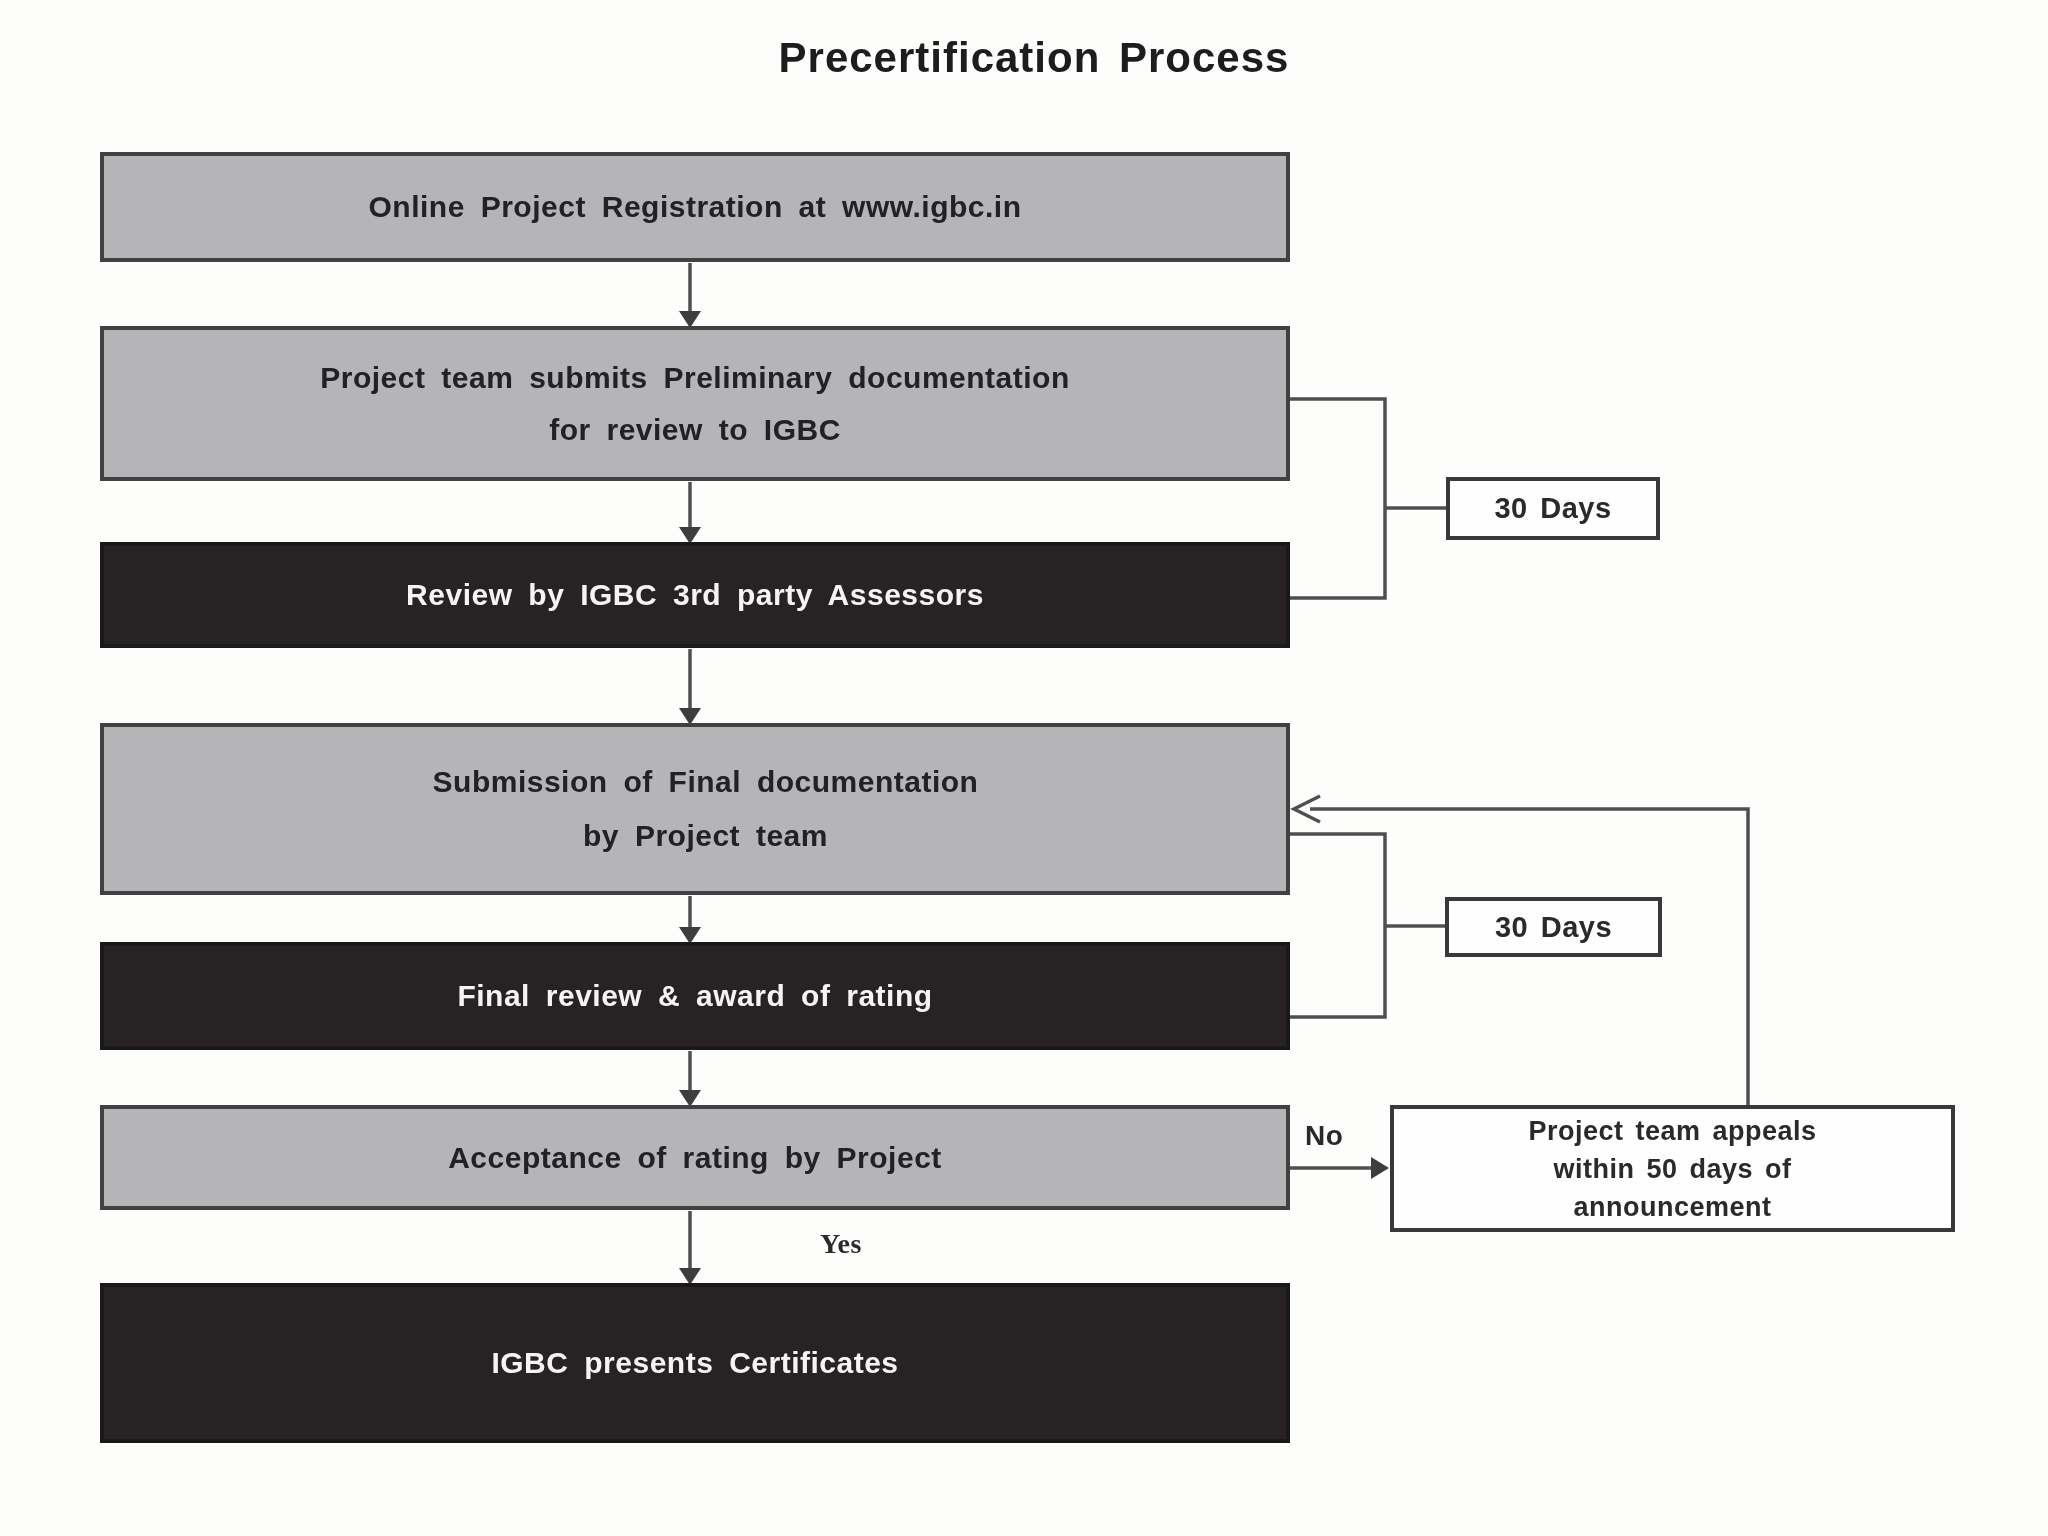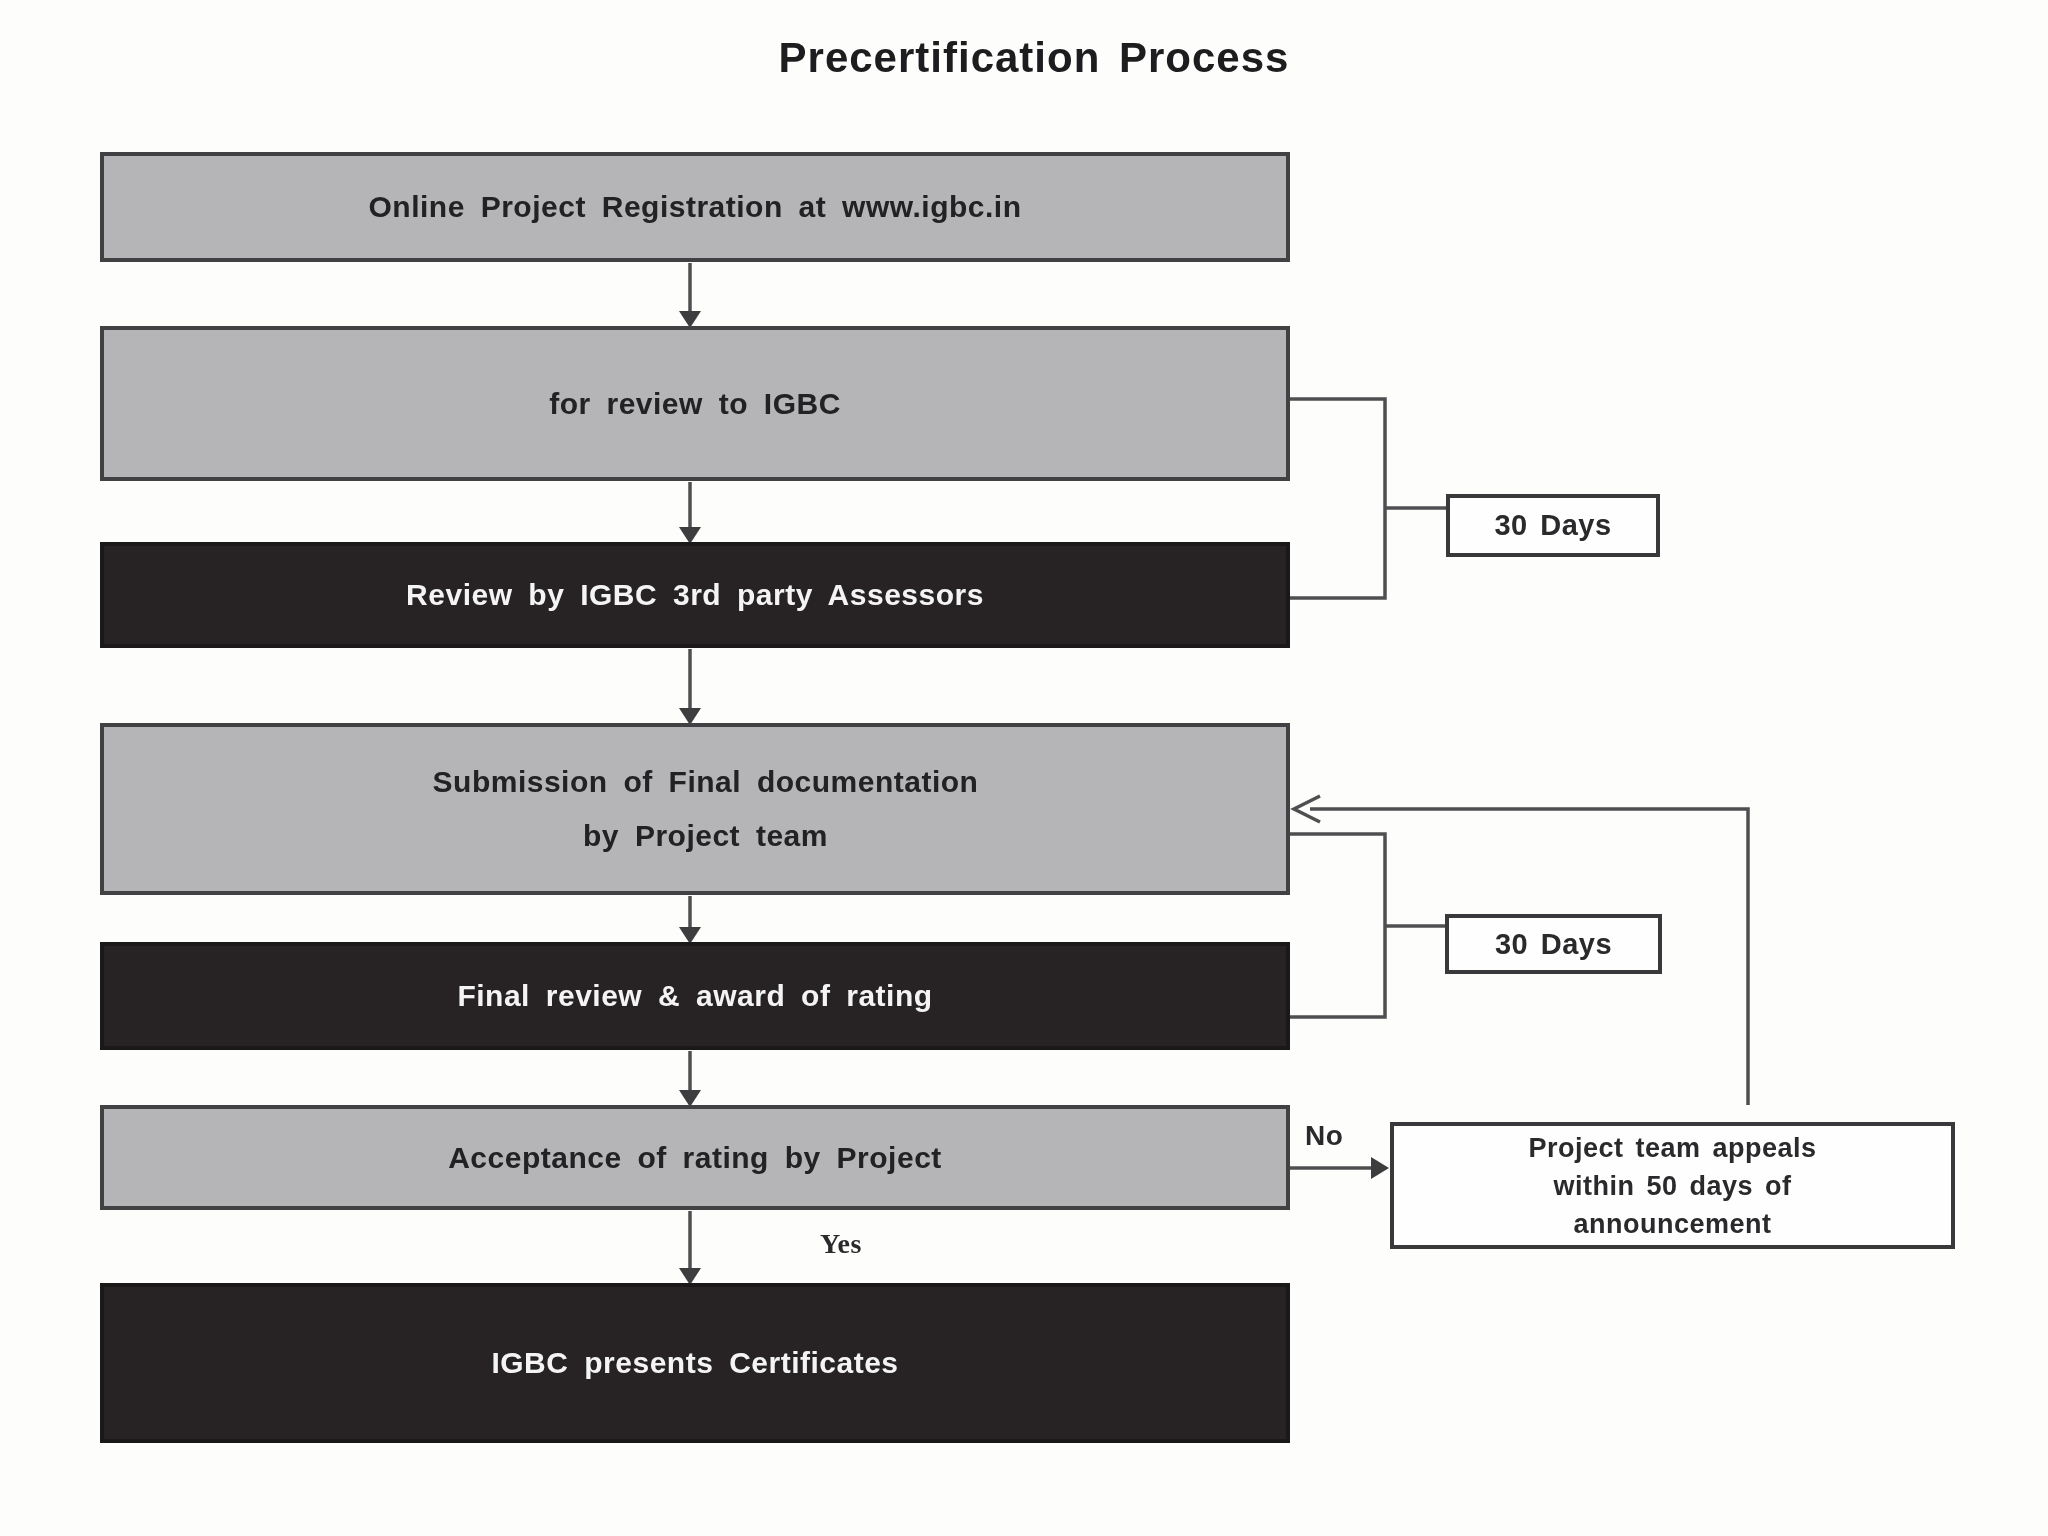--- a/index.html
+++ b/index.html
@@ -42,21 +42,21 @@
     border:4px solid #1b1819;
     color:var(--text_light);
   }
   .box .line{display:block;}
   .sidebox{
     position:absolute;box-sizing:border-box;
     background:var(--white_box);
     border:4px solid #39393c;
     display:flex;flex-direction:column;justify-content:center;align-items:center;
     font-weight:bold;text-align:center;color:#2a2a2c;
-    letter-spacing:.5px;word-spacing:4px;margin-top:17px;
+    letter-spacing:.5px;word-spacing:4px;
   }
   .floatlabel{
     position:absolute;font-weight:bold;color:#2a2a2c;
     font-size:28px;letter-spacing:.5px;
   }
   svg.connectors{position:absolute;left:0;top:0;pointer-events:none;}
 </style>
 </head>
 <body>
 
@@ -95,20 +95,21 @@
   </g>
 
   <polyline points="1320,796 1294,809 1320,822" fill="none" stroke="#4f4f52" stroke-width="3.5"></polyline>
 </svg>
 
 <div class="box gray" style="top:152px;height:110px;font-size:30px;">
   <span class="line">Online Project Registration at www.igbc.in</span>
 </div>
 
 <div class="box gray" style="top:326px;height:155px;font-size:30px;gap:18px;">
+  <span class="line">Project team submits Preliminary documentation</span>
   <span class="line">for review to IGBC</span>
 </div>
 
 <div class="box black" style="top:542px;height:106px;font-size:30px;">
   <span class="line">Review by IGBC 3rd party Assessors</span>
 </div>
 
 <div class="box gray" style="top:723px;height:172px;font-size:30px;gap:20px;padding-left:21px;">
   <span class="line">Submission of Final documentation</span>
   <span class="line">by Project team</span>

